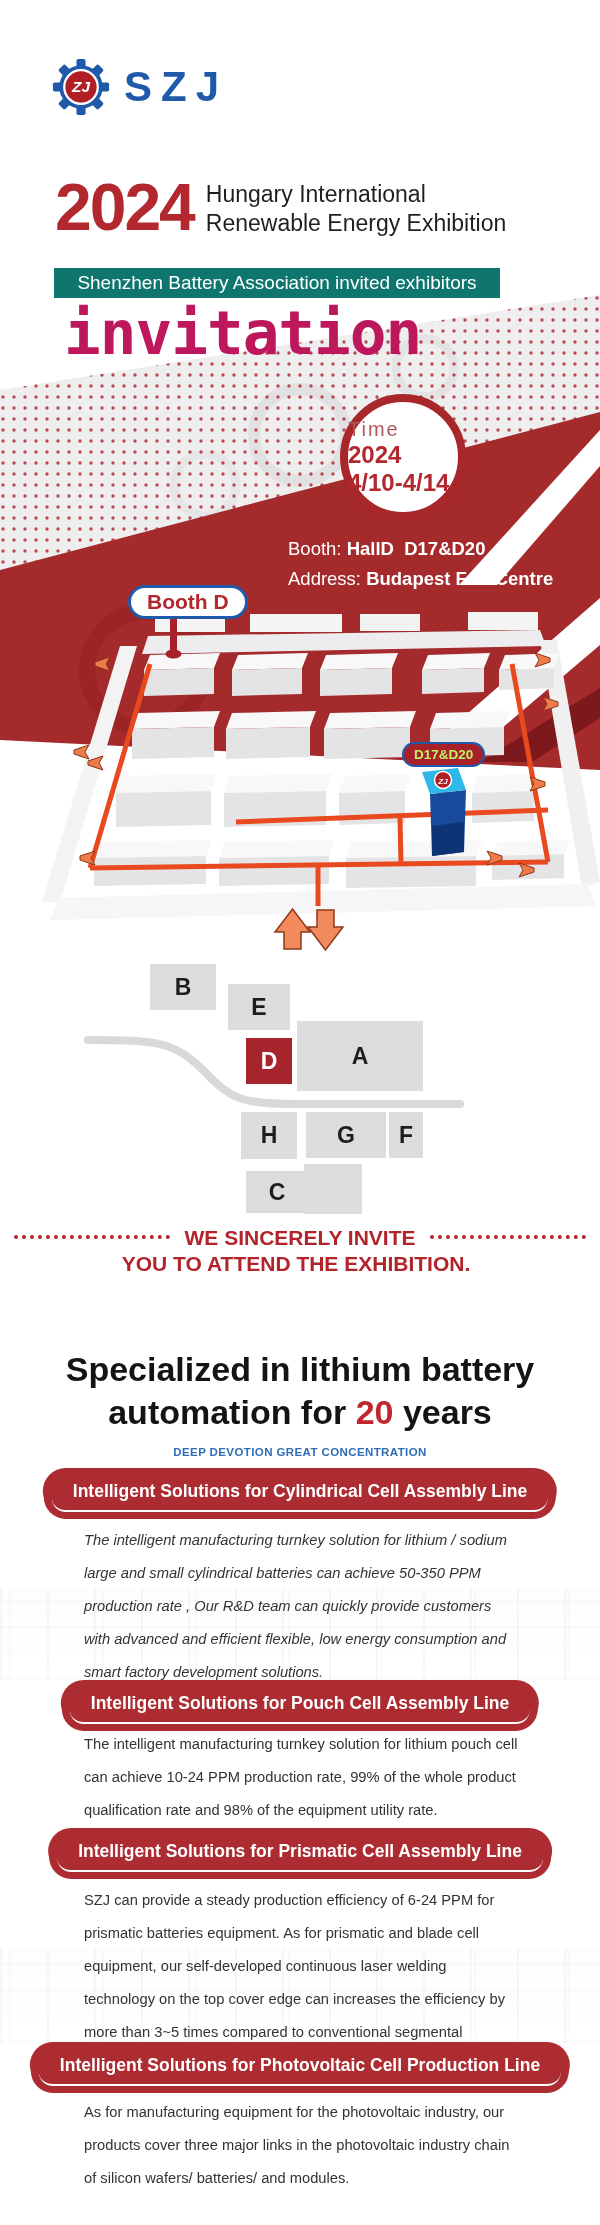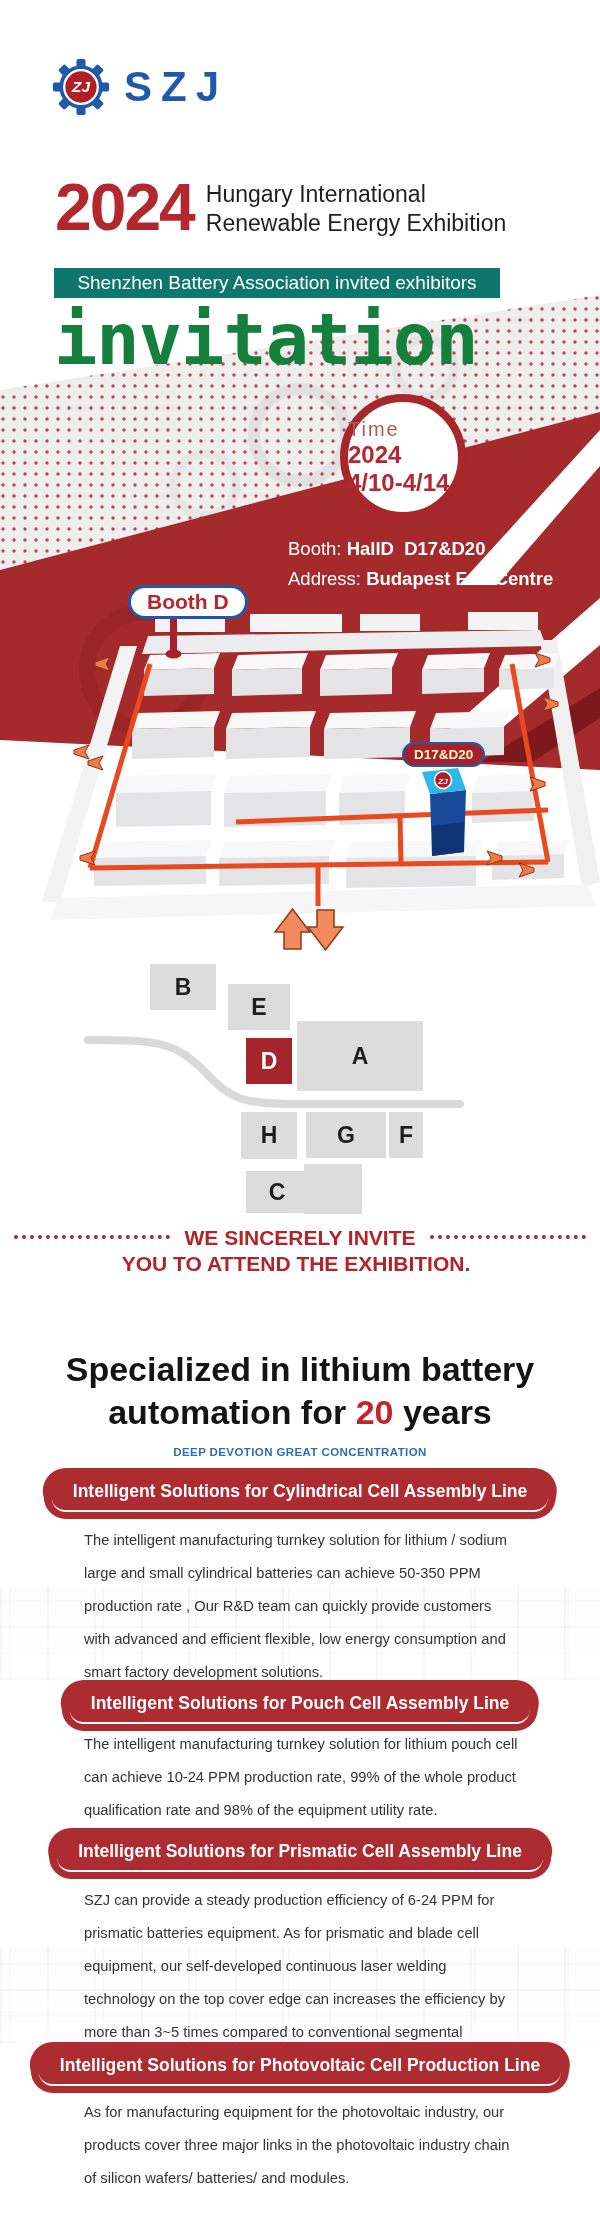--- a/index.html
+++ b/index.html
@@ -12,22 +12,22 @@
   .wordmark{color:#1e5aa9;font-weight:800;font-size:42px;letter-spacing:9px;line-height:1;}
 
   
   .title-block{left:55px;top:176px;display:flex;align-items:flex-start;gap:12px;z-index:3;}
   .year{color:#b2282e;font-size:66px;font-weight:800;line-height:0.95;letter-spacing:-2px;}
   .title-lines{padding-top:4px;font-size:23px;font-weight:400;color:#221e1f;line-height:1.28;}
 
   .assoc-banner{left:54px;top:268px;width:446px;height:30px;background:#0f766e;color:#fff;
         font-size:19px;display:flex;align-items:center;justify-content:center;z-index:3;}
 
-  .invitation{left:54px;top:297px;color:#15803d;font-family:"DejaVu Sans Mono",monospace;
-        font-weight:800;font-size:72px;letter-spacing:-1px;z-index:3;}
+  .invitation{left:64px;top:297px;color:#be185d;font-family:"DejaVu Sans Mono",monospace;
+        font-weight:800;font-size:61px;letter-spacing:-1px;z-index:3;}
 
   
   .hero-bg{left:0;top:240px;z-index:1;}
 
   
   .time-circle{left:340px;top:394px;width:126px;height:126px;border-radius:50%;
         background:#fff;border:8px solid #a8272b;box-sizing:border-box;z-index:4;
         display:flex;flex-direction:column;align-items:flex-start;justify-content:center;line-height:1.15;}
   .time-label{color:#b0575b;font-size:20px;letter-spacing:2px;}
   .time-year{color:#b2282e;font-size:24px;font-weight:800;}
@@ -36,21 +36,21 @@
   
   .booth-lines{left:288px;top:534px;z-index:4;color:#fff;font-size:18.5px;line-height:1.62;}
   .booth-lines .lbl{font-weight:400;}
   .booth-lines .val{font-weight:800;white-space:pre;}
 
   
   .floor-map{left:0;top:580px;z-index:5;}
   .hall-d-badge{left:128px;top:585px;z-index:6;background:#fff;border:3.5px solid #1e5aa9;
         border-radius:18px;color:#b2282e;font-weight:800;font-size:21px;padding:2px 16px;}
   .d17-badge{left:402px;top:742px;z-index:7;background:#a8202a;border:2.5px solid #1e5aa9;
-        border-radius:14px;color:#fef9c3;font-weight:800;font-size:13.5px;padding:3px 10px;}
+        border-radius:14px;color:#bef264;font-weight:800;font-size:13.5px;padding:3px 10px;}
 
   
   .hall-block{background:#dcdcdd;color:#1d1d1d;font-weight:800;font-size:23px;z-index:3;
         display:flex;align-items:center;justify-content:center;}
   .hall-block.red{background:#a6242b;color:#fff;}
   .road-svg{left:70px;top:1018px;z-index:2;}
 
   
   .invite1{left:0;top:1226px;width:600px;display:flex;align-items:center;z-index:3;
         color:#b2232a;font-size:21px;font-weight:600;}
@@ -278,21 +278,21 @@
   <h1 class="abs headline" style="margin:0;">
     <span>Specialized in lithium battery</span><br>
     <span>automation for </span><span class="red">20</span><span> years</span>
   </h1>
   <div class="abs subtitle">DEEP DEVOTION GREAT CONCENTRATION</div>
 
   <div class="abs machinery" style="top:1588px;height:92px;"></div>
   <div class="abs machinery" style="top:1948px;height:95px;"></div>
 
   <div class="abs pill" style="top:1468px;">Intelligent Solutions for Cylindrical Cell Assembly Line</div>
-  <p class="abs para" style="top:1524px;margin:0;">The intelligent manufacturing turnkey solution for lithium / sodium large and small cylindrical batteries can achieve 50-350 PPM production rate , Our R&amp;D team can quickly provide customers with advanced and efficient flexible, low energy consumption and smart factory development solutions.</p>
+  <p class="abs para" style="top:1524px;margin:0;font-style:italic;">The intelligent manufacturing turnkey solution for lithium / sodium large and small cylindrical batteries can achieve 50-350 PPM production rate , Our R&amp;D team can quickly provide customers with advanced and efficient flexible, low energy consumption and smart factory development solutions.</p>
 
   <div class="abs pill" style="top:1680px;">Intelligent Solutions for Pouch Cell Assembly Line</div>
   <p class="abs para" style="top:1728px;margin:0;">The intelligent manufacturing turnkey solution for lithium pouch cell can achieve 10-24 PPM production rate, 99% of the whole product qualification rate and 98% of the equipment utility rate.</p>
 
   <div class="abs pill" style="top:1828px;">Intelligent Solutions for Prismatic Cell Assembly Line</div>
   <p class="abs para" style="top:1884px;margin:0;">SZJ can provide a steady production efficiency of 6-24 PPM for prismatic batteries equipment. As for prismatic and blade cell equipment, our self-developed continuous laser welding technology on the top cover edge can increases the efficiency by more than 3~5 times compared to conventional segmental welding.</p>
 
   <div class="abs pill" style="top:2042px;">Intelligent Solutions for Photovoltaic Cell Production Line</div>
   <p class="abs para" style="top:2096px;margin:0;">As for manufacturing equipment for the photovoltaic industry, our products cover three major links in the photovoltaic industry chain of silicon wafers/ batteries/ and modules.</p>
 

